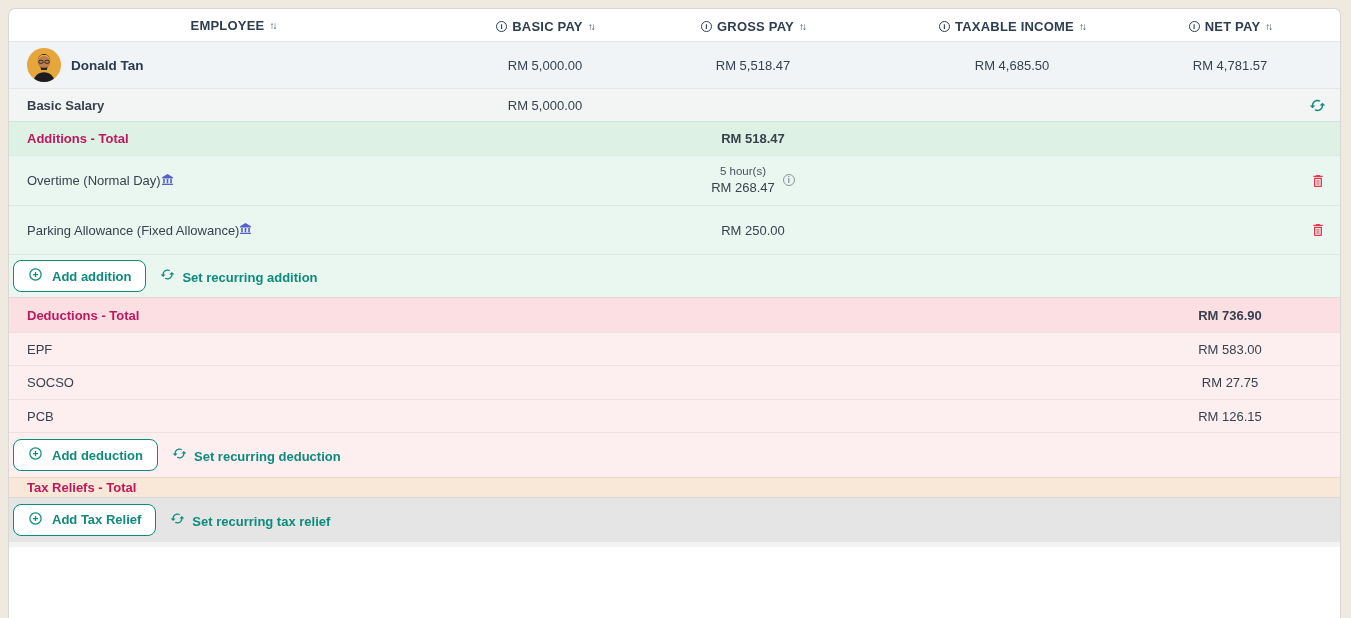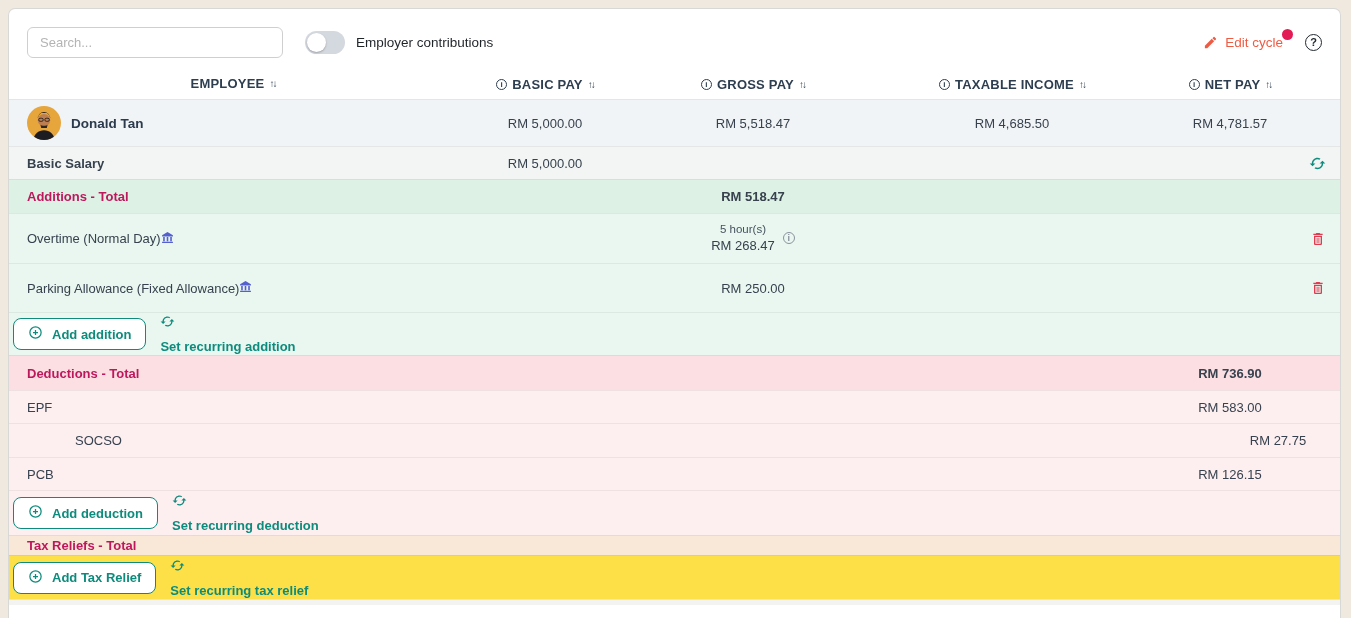--- a/index.html
+++ b/index.html
@@ -90,74 +90,55 @@
   .info-circ.gray { border-color: #8a939c; color: #8a939c; width: 12px; height: 12px; font-size: 9px; }
   
   .r-employee   { background: #f1f4f7; height: 47px; }
   .r-basic      { background: #f2f5f4; height: 33px; }
   .r-add-total  { background: #ddf1e5; height: 34px; }
   .r-add-item1  { background: #e9f7f0; height: 50px; }
   .r-add-item2  { background: #e9f7f0; height: 49px; }
   .r-add-btns   { background: #e9f7f0; height: 43px; }
   .r-ded-total  { background: #fbdfe3; height: 35px; }
   .r-ded-item   { background: #fdeef0; }
-  .r-ded-1 { height: 33px; } .r-ded-2 { height: 34px; padding-left: 48px; } .r-ded-3 { height: 33px; }
+  .r-ded-1 { height: 33px; } .r-ded-2 { height: 34px; } .r-ded-3 { height: 33px; }
   .r-ded-btns   { background: #fdeef0; height: 45px; }
   .r-tax-total  { background: #f9e7d7; height: 20px; }
-  .r-tax-btns   { background: #fde047; height: 44px; }
+  .r-tax-btns   { background: #e5e5e5; height: 44px; }
   .r-partial    { background: #f3f3f2; height: 6px; border-top: 1px solid rgba(0,0,0,.06); }
   .bold { font-weight: bold; }
   .name { font-weight: bold; color: #2b3a4d; font-size: 13.5px; }
   .total-label { font-weight: bold; color: #be185d; }
   .item-label { display: inline-flex; align-items: center; gap: 0; }
   .avatar { width: 34px; height: 34px; border-radius: 50%; flex: none; }
   .two-line { display: inline-flex; align-items: center; gap: 8px; justify-content: center; }
   .two-line .stack { display: flex; flex-direction: column; line-height: 1.45; }
   .qty { font-size: 11.5px; color: #46525e; }
   
   .btn-row { display: flex; align-items: center; gap: 14px; padding-left: 4px; }
   .add-btn {
     display: inline-flex; align-items: center; gap: 9px;
     background: #fff; border: 1px solid #0d8b7c; border-radius: 8px;
     color: #0d8b7c; font-weight: bold; font-size: 13px;
     padding: 6px 14px; cursor: pointer;
     font-family: "Liberation Sans", sans-serif;
   }
   .recur-link {
-    display: inline-flex; align-items: flex-start; gap: 7px;
+    display: inline-flex; align-items: flex-end; gap: 7px;
     color: #0d8b7c; font-weight: bold; font-size: 13px;
     background: none; border: none; cursor: pointer;
     font-family: "Liberation Sans", sans-serif;
-    flex-direction: column;
   }
   .icon-btn { background: none; border: none; cursor: pointer; display: inline-flex; padding: 0; }
 </style>
 </head>
 <body>
 
 <div class="card">
 
-  <div class="toolbar">
-    <input class="search-input" type="text" placeholder="Search..." style="">
-    <div class="toggle">
-      <div class="knob"></div>
-    </div>
-    <span class="toggle-label">Employer contributions</span>
-    <div class="toolbar-spacer"></div>
-    <button class="edit-cycle">
-      <span class="icon-btn">
-        <svg viewBox="0 0 24 24" width="15" height="15" fill="#ee5b43">
-            <path d="M3 17.25V21h3.75L17.81 9.94l-3.75-3.75L3 17.25zM20.71 7.04c.39-.39.39-1.02 0-1.41l-2.34-2.34a.996.996 0 0 0-1.41 0l-1.83 1.83 3.75 3.75 1.83-1.83z"></path>
-          </svg>
-      </span>
-      <span>Edit cycle</span>
-      <span class="dot"></span>
-    </button>
-    <span class="help-icon">?</span>
-  </div>
 
   <div class="row hdr">
     <div class="c-emp hcell">
       <span>EMPLOYEE</span>
       <span class="sort">↑↓</span>
     </div>
     <div class="c"><span class="hcell">
       <i class="info-circ">i</i>
       <span>BASIC PAY</span>
       <span class="sort">↑↓</span>

